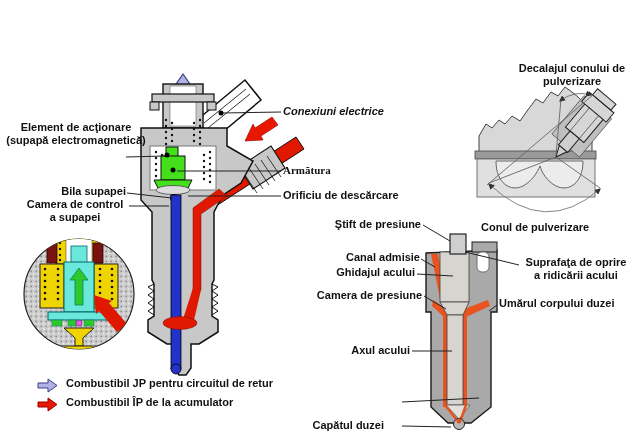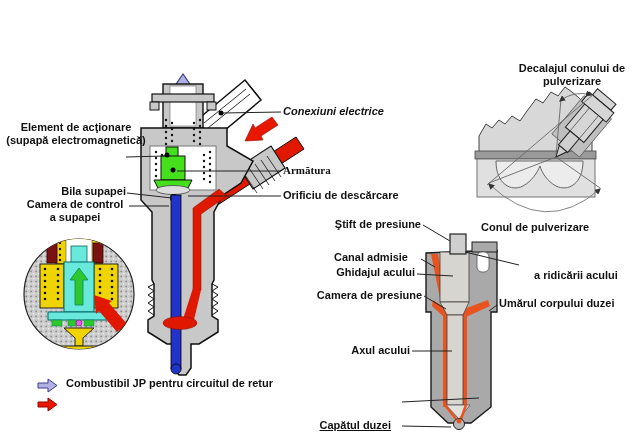--- a/index.html
+++ b/index.html
@@ -280,26 +280,27 @@
 <div class="lbl" style="left:283px;top:164px;font-family:Liberation Serif, serif;">Armătura</div>
 <div class="lbl" style="left:283px;top:189px;">Orificiu de descărcare</div>
 
 <div class="lbl ctr" style="left:487px;top:62px;width:170px;">
   <span>Decalajul conului de</span><br>
   <span>pulverizare</span>
 </div>
 <div class="lbl" style="left:481px;top:221px;">Conul de pulverizare</div>
 
 <div class="lbl ra" style="left:301px;top:218px;width:120px;">Ştift de presiune</div>
-<div class="lbl ra" style="left:288px;top:251px;width:120px;">Canal admisie</div>
+<div class="lbl ra" style="left:300px;top:251px;width:120px;">Canal admisie</div>
 <div class="lbl ra" style="left:295px;top:266px;width:120px;">Ghidajul acului</div>
 <div class="lbl ra" style="left:300px;top:289px;width:122px;">Camera de presiune</div>
 <div class="lbl ctr" style="left:496px;top:256px;width:160px;">
-  <br>
+  <span>Suprafaţa de oprire</span><br>
   <span>a ridicării acului</span>
 </div>
 <div class="lbl" style="left:499px;top:297px;">Umărul corpului duzei</div>
 <div class="lbl ra" style="left:290px;top:344px;width:120px;">Axul acului</div>
-<div class="lbl ra" style="left:271px;top:419px;width:120px;text-decoration:underline;">Capătul duzei</div>
+<div class="lbl ra" style="left:264px;top:419px;width:120px;">Capătul duzei</div>
 
 <div class="lbl" style="left:66px;top:377px;">Combustibil JP pentru circuitul de retur</div>
+<div class="lbl" style="left:66px;top:396px;">Combustibil ÎP de la acumulator</div>
 
 </div>
 
 </body></html>

